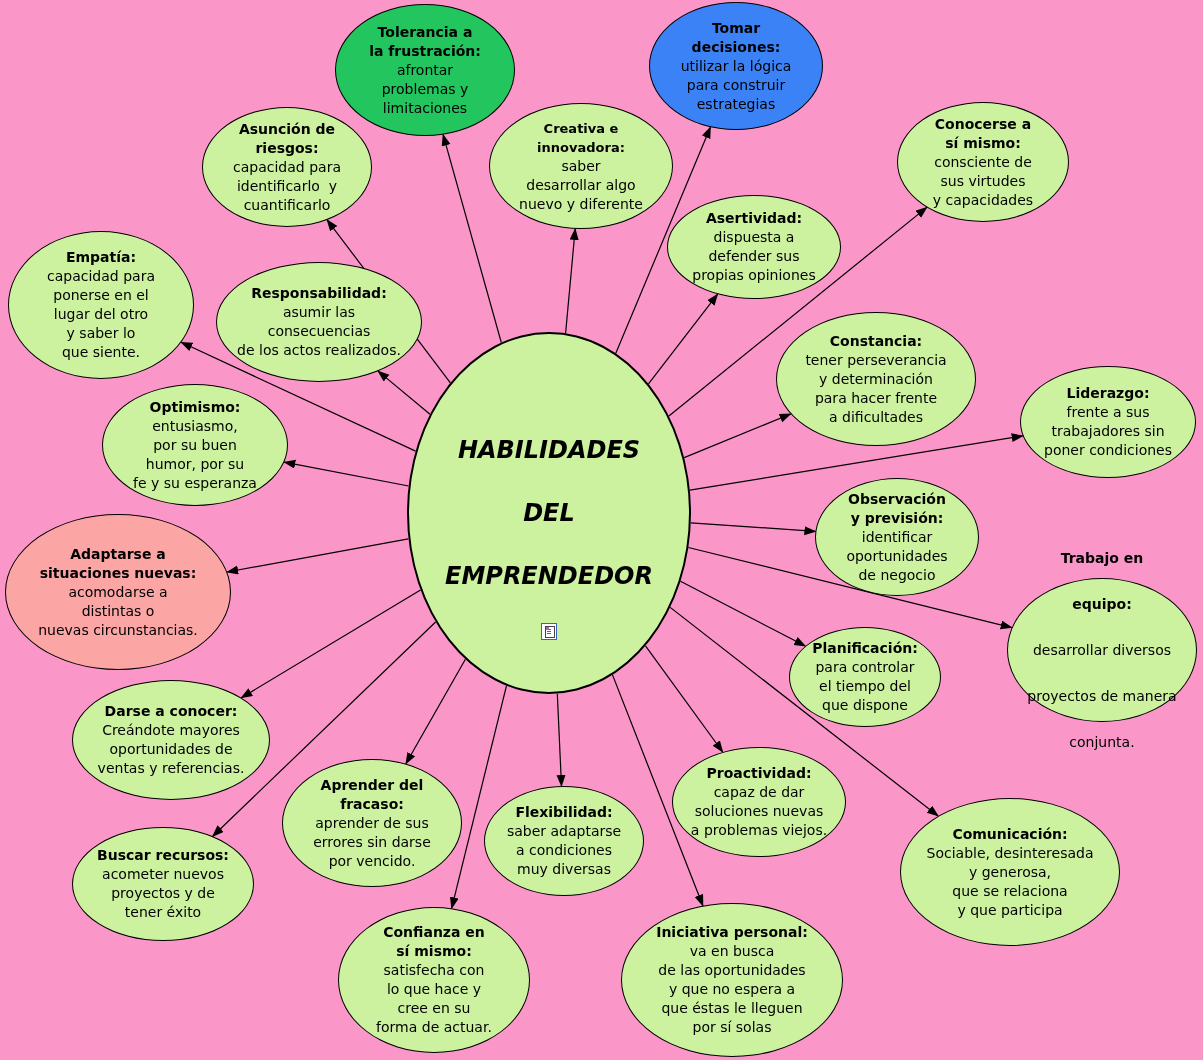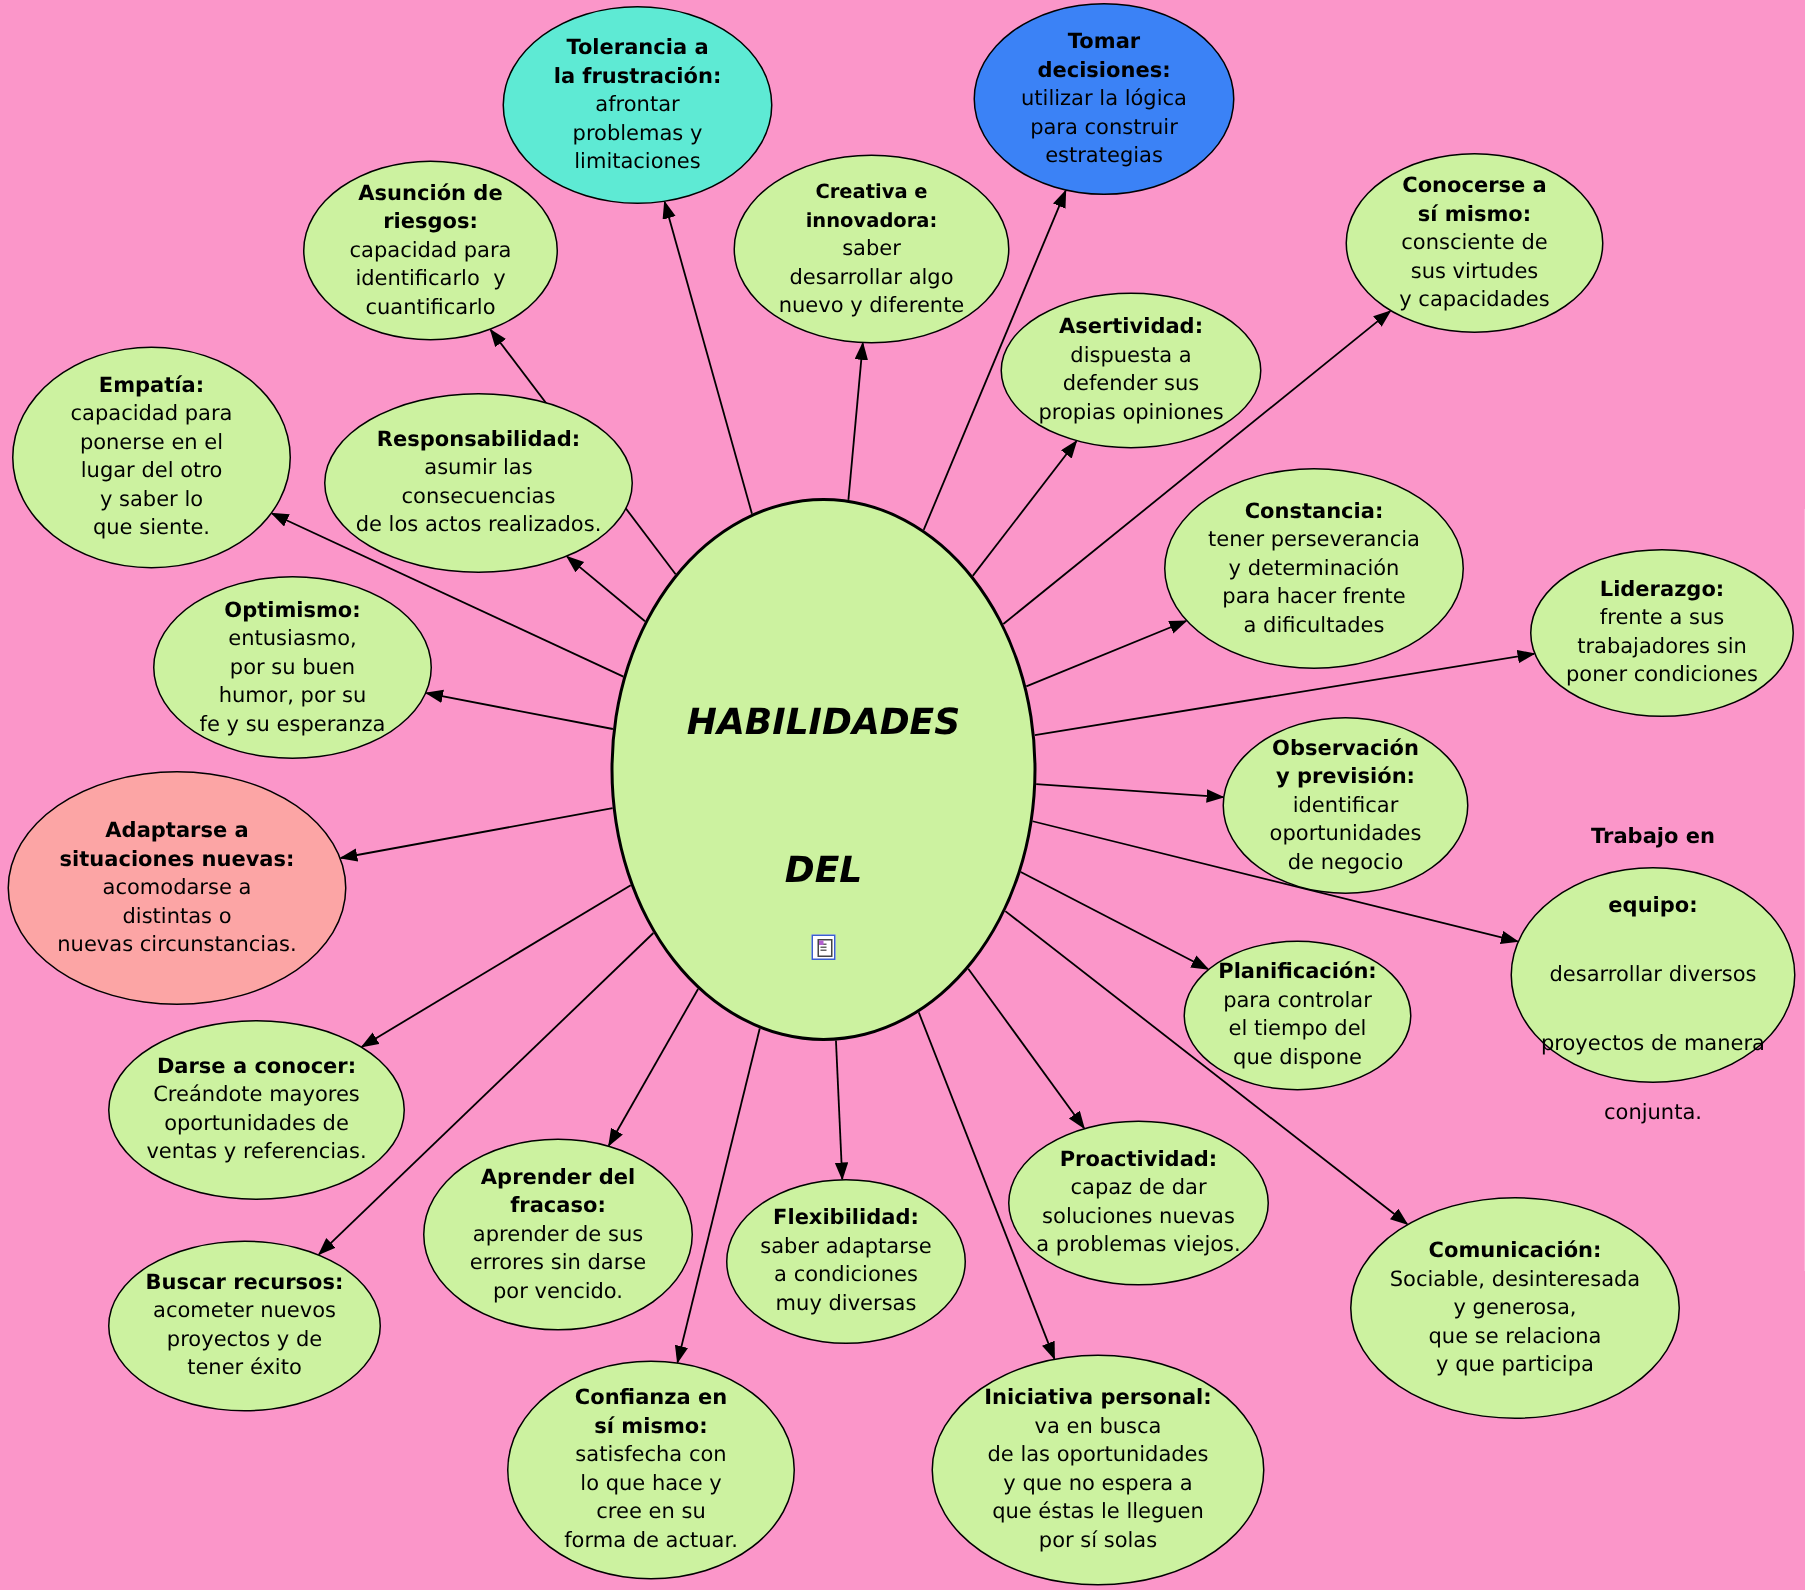--- a/index.html
+++ b/index.html
@@ -43,21 +43,20 @@
     box-sizing:border-box;
     gap:38px;
   }
   .center-line{
     font-size:24px;
     font-weight:bold;
     font-style:italic;
     line-height:25px;
     color:#000;
     white-space:pre;
-    margin-top:36px;
   }
   #note-icon{
     position:absolute;
     left:50%;
     top:289px;
     transform:translateX(-50%);
     width:16px;height:17px;
     background:#ffffff;
     border:1px solid #3a5fd0;
     box-sizing:border-box;
@@ -119,21 +118,21 @@
         <line x1="465.4" y1="659.3" x2="405.9" y2="763.7" stroke="#000000" stroke-width="1.2" marker-end="url(#arrowhead)"></line>
         <line x1="557.3" y1="693.7" x2="561.5" y2="786.0" stroke="#000000" stroke-width="1.2" marker-end="url(#arrowhead)"></line>
         <line x1="670.2" y1="607.4" x2="938.1" y2="816.0" stroke="#000000" stroke-width="1.2" marker-end="url(#arrowhead)"></line>
         <line x1="435.6" y1="622.0" x2="212.7" y2="836.2" stroke="#000000" stroke-width="1.2" marker-end="url(#arrowhead)"></line>
         <line x1="506.5" y1="685.7" x2="451.7" y2="908.2" stroke="#000000" stroke-width="1.2" marker-end="url(#arrowhead)"></line>
         <line x1="612.5" y1="674.9" x2="702.9" y2="905.7" stroke="#000000" stroke-width="1.2" marker-end="url(#arrowhead)"></line>
       </g>
   </svg>
 
   <div id="nodes-layer">
-      <div class="node" style="left: 335px; top: 4px; width: 180px; height: 132px; background: #5eead4; border-color: rgb(0, 0, 0);">
+      <div class="node" style="left: 335px; top: 4px; width: 180px; height: 132px; background: #22c55e; border-color: rgb(0, 0, 0);">
         <div class="node-line node-title">Tolerancia a</div>
         <div class="node-line node-title">la frustración:</div>
         <div class="node-line node-body">afrontar</div>
         <div class="node-line node-body">problemas y</div>
         <div class="node-line node-body">limitaciones</div>
       </div>
       <div class="node" style="left: 649px; top: 2px; width: 174px; height: 128px; background: #3b82f6; border-color: rgb(0, 0, 0);">
         <div class="node-line node-title">Tomar</div>
         <div class="node-line node-title">decisiones:</div>
         <div class="node-line node-body">utilizar la lógica</div>
@@ -280,18 +279,19 @@
         <div class="node-line node-body">de las oportunidades</div>
         <div class="node-line node-body">y que no espera a</div>
         <div class="node-line node-body">que éstas le lleguen</div>
         <div class="node-line node-body">por sí solas</div>
       </div>
     </div>
 
   <div id="center-node" style="left: 407px; top: 332px; width: 284px; height: 362px; background: rgb(204, 242, 160); border-color: rgb(0, 0, 0);">
     <div class="center-line">HABILIDADES</div>
     <div class="center-line">DEL</div>
+    <div class="center-line">EMPRENDEDOR</div>
     <div id="note-icon">
         <div class="doc"></div>
       </div>
   </div>
 
 </div>
 
 </body></html>

